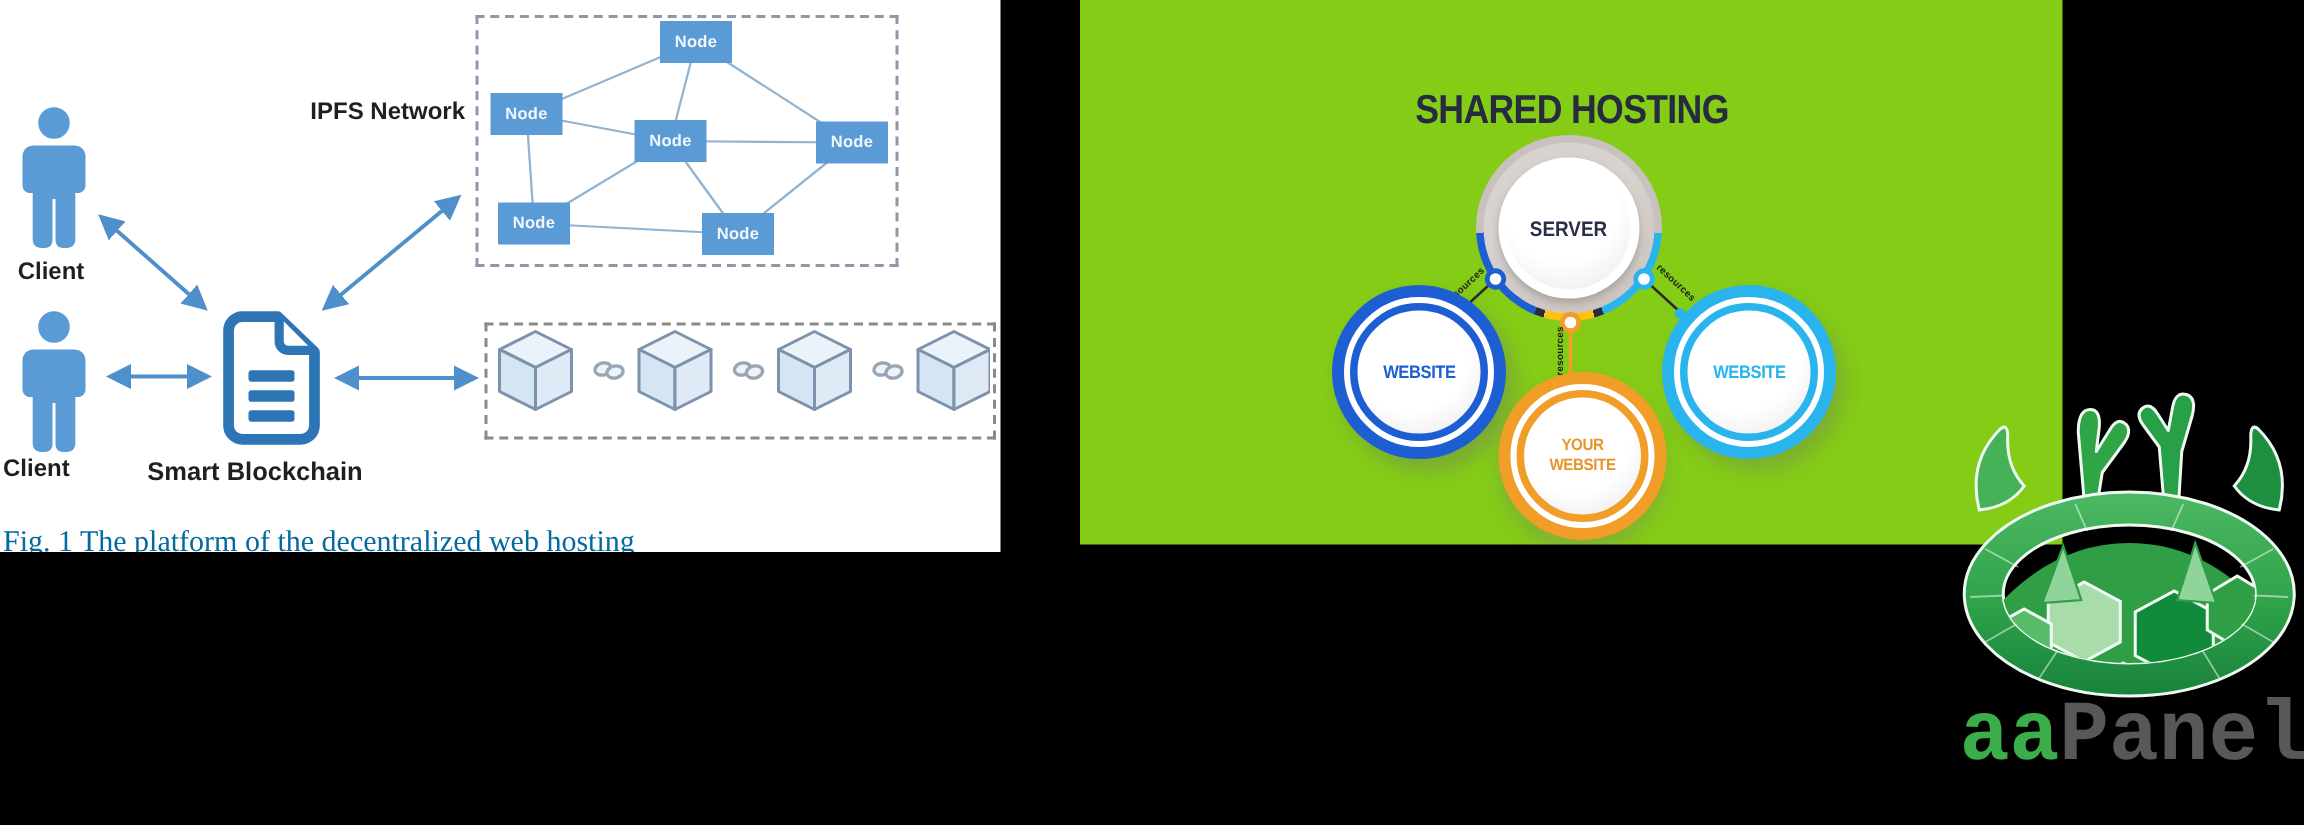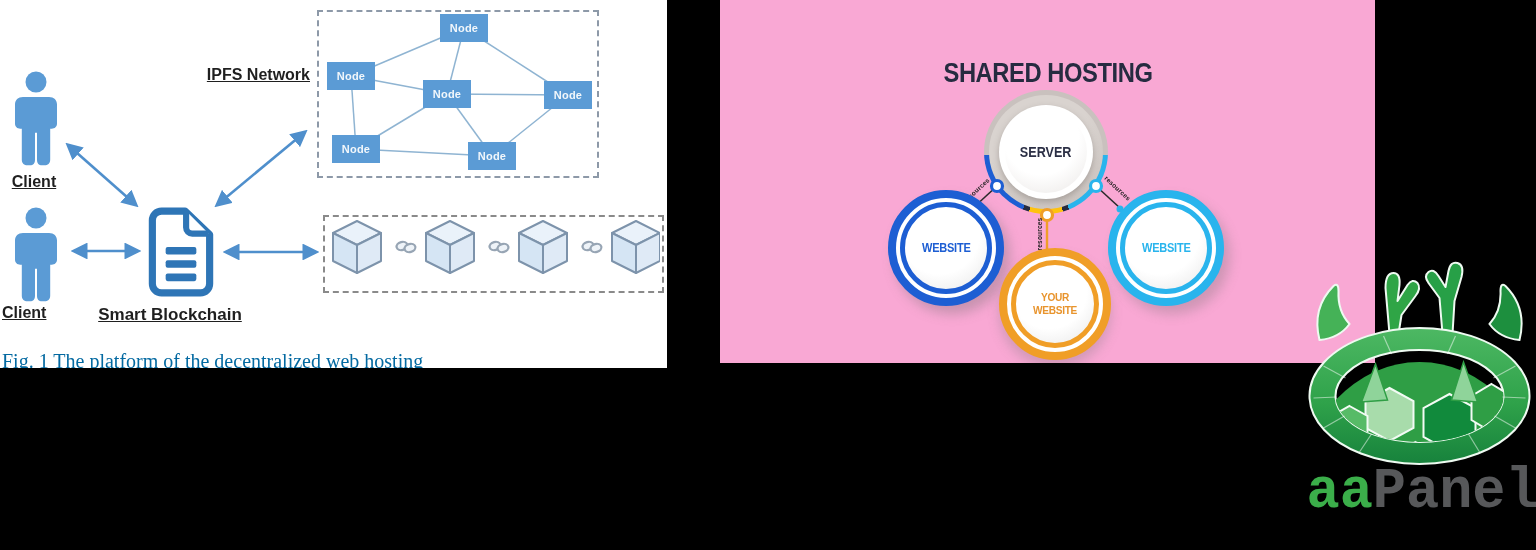--- a/index.html
+++ b/index.html
@@ -2,33 +2,33 @@
 <html><head>
 <meta charset="utf-8">
 <style>
   html,body{margin:0;padding:0;background:#000;}
   .canvas{position:relative;width:1536px;height:550px;background:#000;overflow:hidden;
           font-family:"Liberation Sans",sans-serif;}
   .abs{position:absolute;}
 
   
   .fig-panel{left:0;top:0;width:667px;height:368px;background:#fff;overflow:hidden;}
-  .fig-label{position:absolute;font-weight:bold;color:#1f1f1f;text-decoration:underline;}
+  .fig-label{position:absolute;font-weight:bold;color:#1f1f1f;}
   .ipfs-box{position:absolute;left:317px;top:10px;width:278px;height:164px;
             border:2px dashed #8d99a8;}
   .node{position:absolute;width:48px;height:28px;background:#5b9bd5;color:#f2f7fb;
         font-size:11px;font-weight:bold;display:flex;align-items:center;justify-content:center;
         letter-spacing:.2px;}
   .bc-box{position:absolute;left:323px;top:215px;width:337px;height:74px;
           border:2px dashed #8a8a8a;}
   .caption{position:absolute;left:2px;top:350px;width:660px;
            font-family:"Liberation Serif",serif;font-size:20px;color:#0369a1;}
 
   
-  .host-panel{left:720px;top:0;width:655px;height:363px;background:#f9a8d4;overflow:hidden;}
+  .host-panel{left:720px;top:0;width:655px;height:363px;background:#84cc16;overflow:hidden;}
   .host-title{position:absolute;left:128px;top:58px;width:400px;text-align:center;
               font-size:27px;font-weight:800;color:#262b40;letter-spacing:-.5px;
               transform:scaleX(.88);}
   .server-ring{position:absolute;left:264px;top:90px;width:124px;height:124px;border-radius:50%;
      background:conic-gradient(from 0deg,
         #c9c1be 0deg 93deg,
         #29b4ed 93deg 158deg,
         #262b40 158deg 164deg,
         #ffc20e 164deg 196deg,
         #262b40 196deg 202deg,

